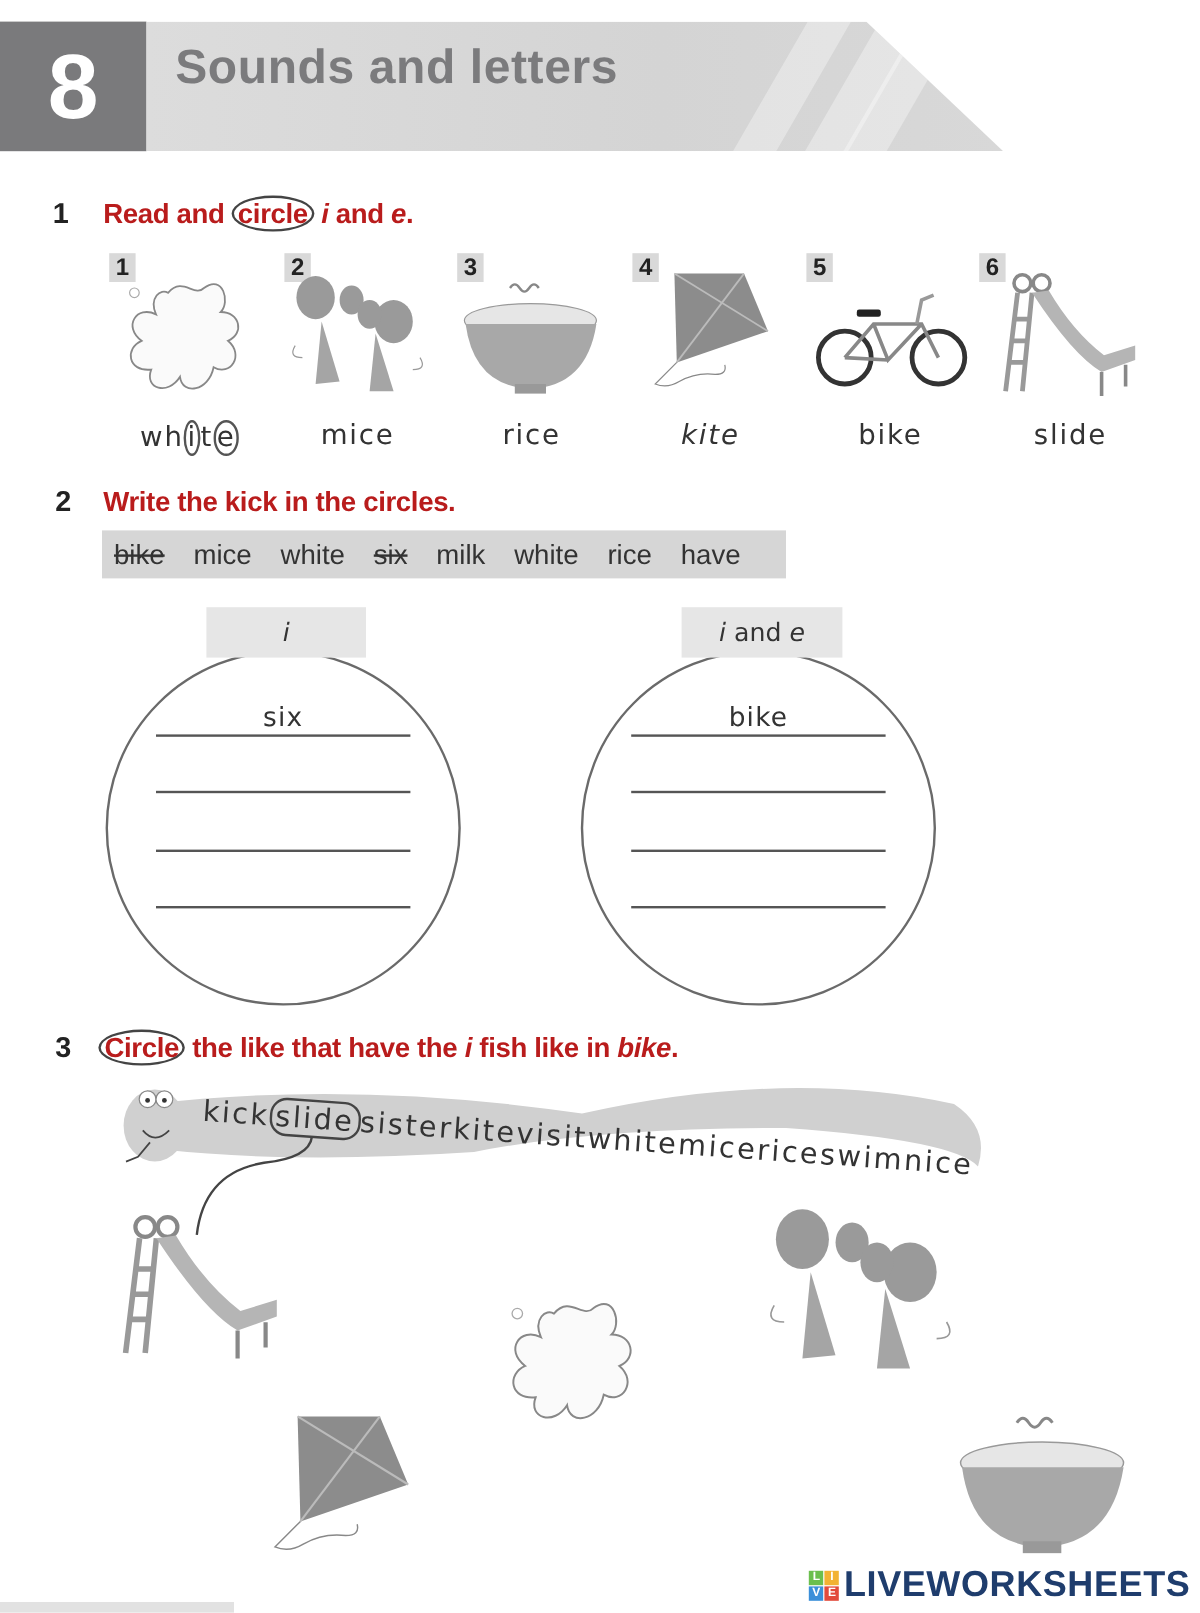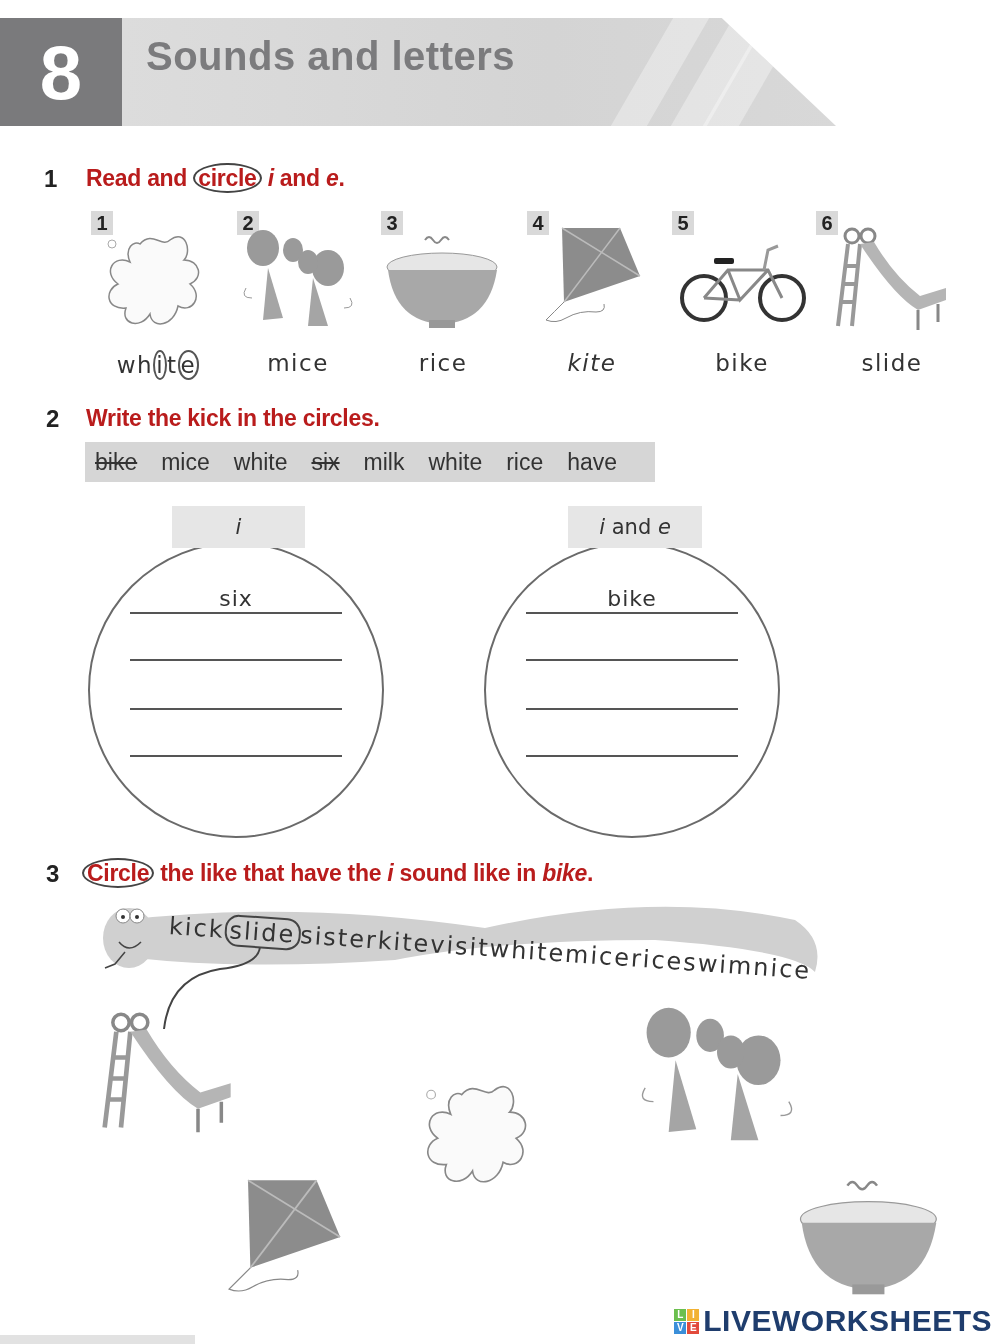--- a/index.html
+++ b/index.html
@@ -184,21 +184,21 @@
   <div class="line" style="left:42px; top:153px; width:212px;"></div>
   <div class="line" style="left:42px; top:202px; width:212px;"></div>
   <div class="line" style="left:42px; top:249px; width:212px;"></div>
 </div>
 
 <div class="abs sec-num" style="left:46px; top:860px;">3</div>
 <div class="abs sec-text" style="left:82px; top:860px;">
   <span class="circled">Circle</span>
   <span>the like that have the</span>
   <i>i</i>
-  <span>sound like in</span>
+  <span>fish like in</span>
   <i>bike</i><span>.</span>
 </div>
 
 <svg class="abs" style="left:95px; top:900px;" width="735" height="100" viewBox="0 0 735 100">
   <path d="M30 20 Q200 0 390 28 Q560 -10 700 20 Q730 40 720 72 Q700 50 560 40 Q400 40 300 60 Q150 70 40 58 Z" fill="#d0d0d0"></path>
   <ellipse cx="34" cy="38" rx="26" ry="30" fill="#d0d0d0"></ellipse>
   <circle cx="28" cy="16" r="7" fill="#fff" stroke="#888"></circle>
     <circle cx="42" cy="16" r="7" fill="#fff" stroke="#888"></circle>
   <circle cx="28" cy="17" r="2" fill="#333"></circle>
     <circle cx="42" cy="17" r="2" fill="#333"></circle>

